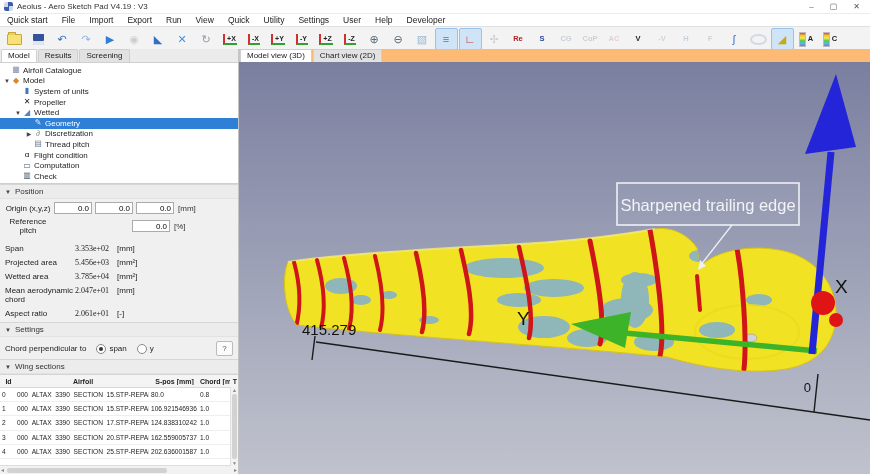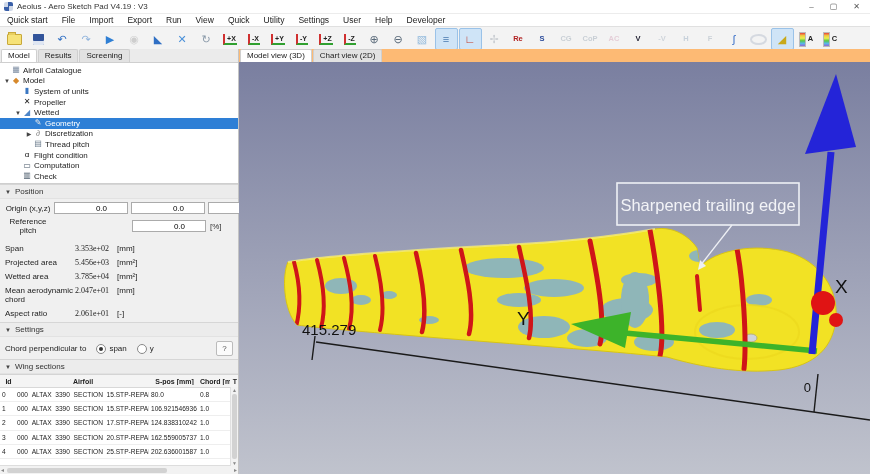--- a/index.html
+++ b/index.html
@@ -35,21 +35,21 @@
   .tree{height:118px;background:#fff;border-bottom:1px solid #cfcfcf;padding-top:2px;overflow:hidden;}
   .trow{height:10.6px;display:flex;align-items:center;font-size:8px;white-space:nowrap;}
   .trow .arr{width:8px;text-align:center;font-size:6px;color:#444;flex:none;}
   .trow .ticon{width:10px;text-align:center;font-size:8px;margin-right:2px;flex:none;line-height:1;}
   .trow.selected{background:#2e7fd6;color:#fff;}
   .sechdr{height:13px;background:#ececec;border-top:1px solid #d6d6d6;border-bottom:1px solid #e2e2e2;display:flex;align-items:center;font-size:8px;color:#333;padding-left:5px;gap:4px;flex:none;}
   .caret{font-size:6px;color:#444;}
   .formrow{display:flex;align-items:center;font-size:8px;padding:3px 5px 0;flex:none;}
   .formrow .flabel{width:46px;flex:none;text-align:center;}
   .spacer{width:78px;flex:none;}
-  .inp{width:32px;height:10px;border:1px solid #ababab;background:#fff;font-size:8px;text-align:right;padding:0 20px;margin-left:3px;font-family:"Liberation Sans",sans-serif;}
+  .inp{width:32px;height:10px;border:1px solid #ababab;background:#fff;font-size:8px;text-align:right;padding:0 2px;margin-left:3px;font-family:"Liberation Sans",sans-serif;}
   .unit{margin-left:4px;color:#333;}
   .kvrow{display:flex;font-size:8px;padding:2.5px 5px 2.5px;flex:none;}
   .kvlabel{width:70px;flex:none;}
   .kvval{width:42px;flex:none;font-family:Liberation Serif, serif;}
   .setrow{display:flex;align-items:center;font-size:8px;padding:4px 5px 3px;flex:none;}
   .radio{width:8px;height:8px;border:1px solid #888;border-radius:50%;background:#fff;display:inline-block;position:relative;margin:0 3px 0 10px;flex:none;}
   .radio.sel::after{content:"";position:absolute;inset:2px;background:#333;border-radius:50%;}
   .helpbtn{margin-left:auto;width:15px;height:13px;border:1px solid #bbb;background:#fbfbfb;text-align:center;font-size:8px;border-radius:2px;line-height:13px;color:#555;}
   
   .wtable{flex:1;display:flex;flex-direction:column;background:#fff;border-top:1px solid #d4d4d4;position:relative;overflow:hidden;}

